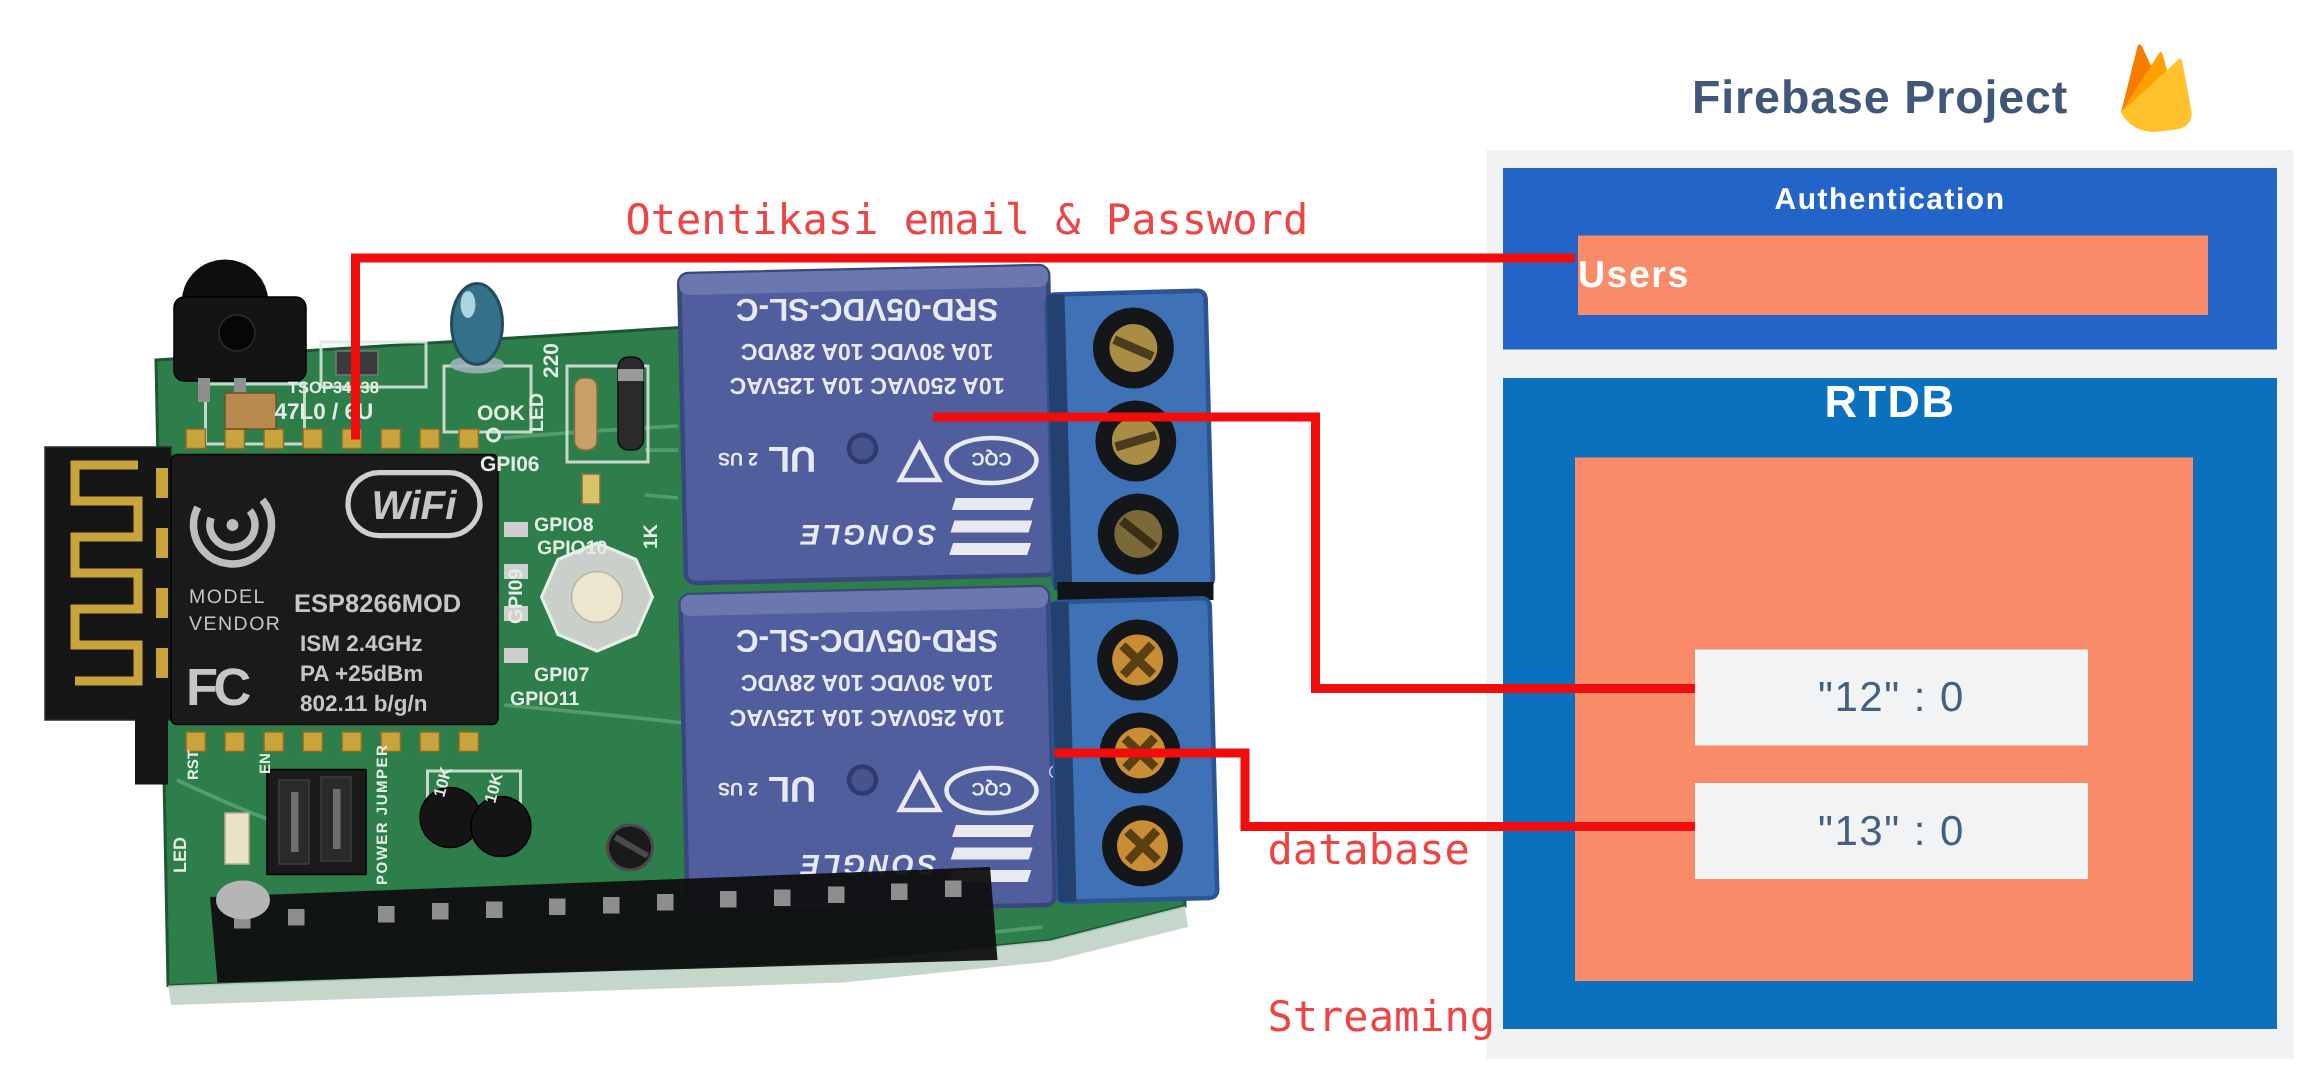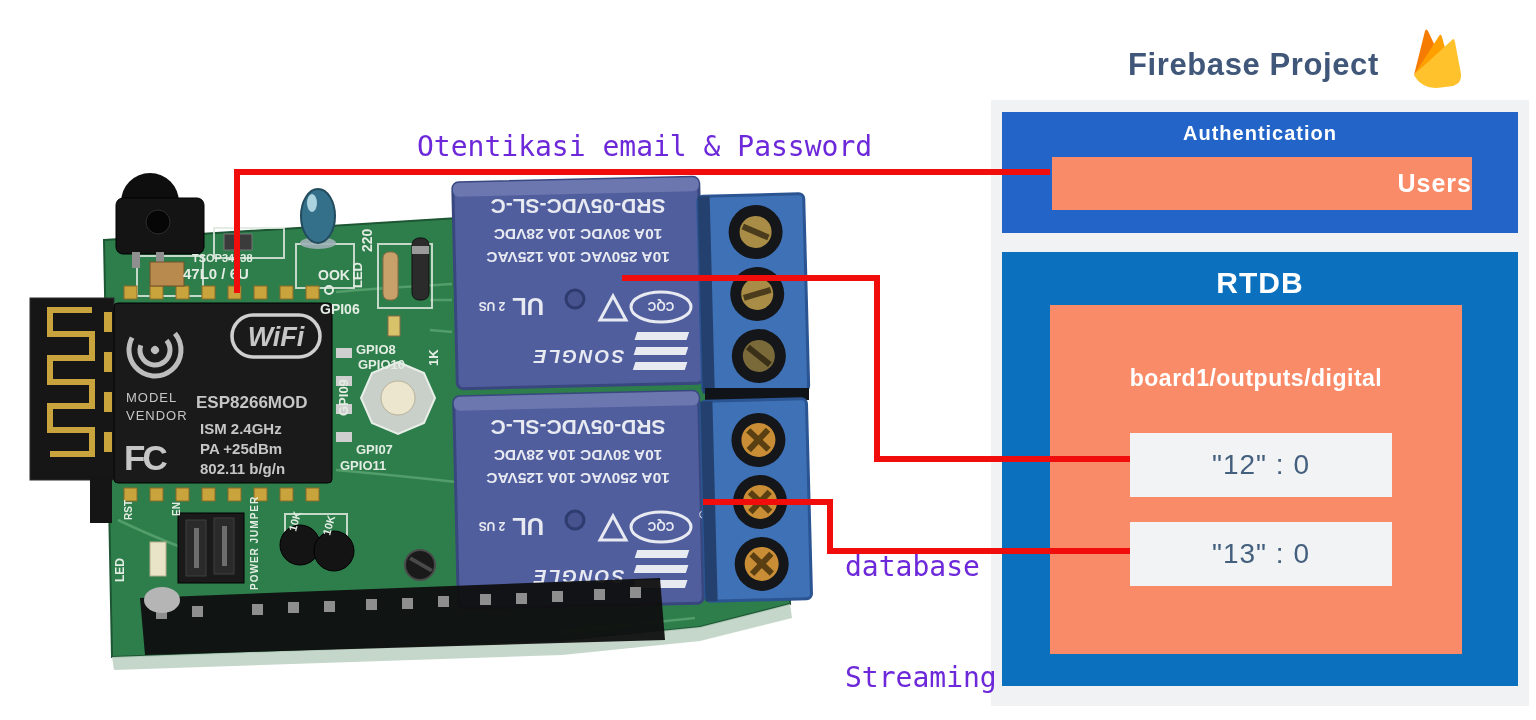--- a/index.html
+++ b/index.html
@@ -9,34 +9,34 @@
   #scene{position:absolute;left:0;top:0;z-index:3;pointer-events:none;}
   
   .fb-title{position:absolute;left:1128px;top:47px;z-index:2;font-size:31px;font-weight:bold;
             letter-spacing:.6px;color:#40577A;}
   .flame{position:absolute;left:1408px;top:27px;width:60px;height:62px;z-index:2;}
   
   .panel{position:absolute;left:991px;top:100px;width:538px;height:606px;background:#F1F2F4;z-index:1;}
   .auth-box{position:absolute;left:11px;top:12px;width:516px;height:121px;background:#2264C8;}
   .auth-title{margin-top:10px;text-align:center;font-size:20px;font-weight:bold;color:#fff;letter-spacing:1px;}
   .users-box{position:absolute;left:50px;top:45px;width:420px;height:53px;background:#F98B68;
-             display:flex;align-items:center;justify-content:flex-end;
+             display:flex;align-items:center;justify-content:flex-start;
              font-size:25px;font-weight:bold;color:#fff;letter-spacing:1px;}
   .rtdb-box{position:absolute;left:11px;top:152px;width:516px;height:434px;background:#0B70BE;}
-  .rtdb-title{margin-top:14px;text-align:center;font-size:30px;font-weight:bold;color:#fff;letter-spacing:1px;}
+  .rtdb-title{margin-top:0;text-align:center;font-size:30px;font-weight:bold;color:#fff;letter-spacing:1px;}
   .rtdb-orange{position:absolute;left:48px;top:53px;width:412px;height:349px;background:#F98B68;}
   .rtdb-path{margin-top:60px;text-align:center;font-size:23px;font-weight:bold;color:#fff;letter-spacing:.5px;}
   .value-box{position:absolute;left:80px;width:262px;height:64px;background:#F2F3F5;
              display:flex;align-items:center;justify-content:center;
              font-size:28px;color:#44607E;letter-spacing:1px;}
   .value-box.v1{top:128px;}
   .value-box.v2{top:217px;}
   
   .anno{position:absolute;z-index:4;font-family:"DejaVu Sans Mono","Liberation Mono",monospace;
-        color:#6d28d9;font-size:28px;line-height:37px;white-space:pre;}
+        color:#ef4444;font-size:28px;line-height:37px;white-space:pre;}
   .anno-auth{left:417px;top:128px;}
   .anno-stream{left:845px;top:474px;}
   
   .silk{fill:#E3EDE3;font-family:"Liberation Sans",sans-serif;font-weight:bold;}
   .relaytxt{fill:#E8EAF2;font-family:"Liberation Sans",sans-serif;font-weight:bold;text-anchor:middle;}
   .esptxt{fill:#C6C6C6;font-family:"Liberation Sans",sans-serif;}
 </style>
 </head>
 <body>
 
@@ -52,21 +52,20 @@
   <div class="panel">
     <div class="auth-box">
       <div class="auth-title">Authentication</div>
       <div class="users-box">
         <span>Users</span>
       </div>
     </div>
     <div class="rtdb-box">
       <div class="rtdb-title">RTDB</div>
       <div class="rtdb-orange">
-        <div class="rtdb-path">board1/outputs/digital</div>
         <div class="value-box v1">
           <span>"12" : 0</span>
         </div>
         <div class="value-box v2">
           <span>"13" : 0</span>
         </div>
       </div>
     </div>
   </div>
 

